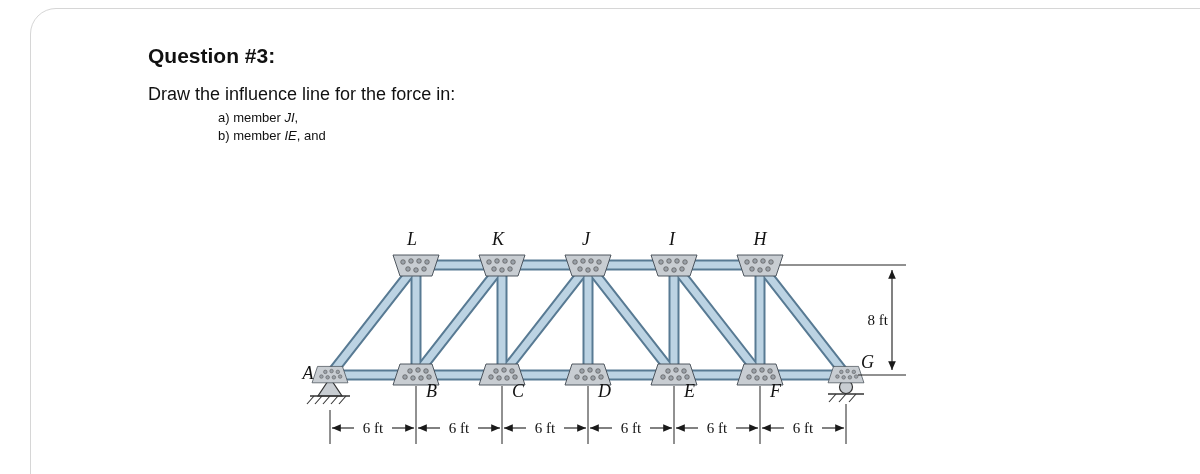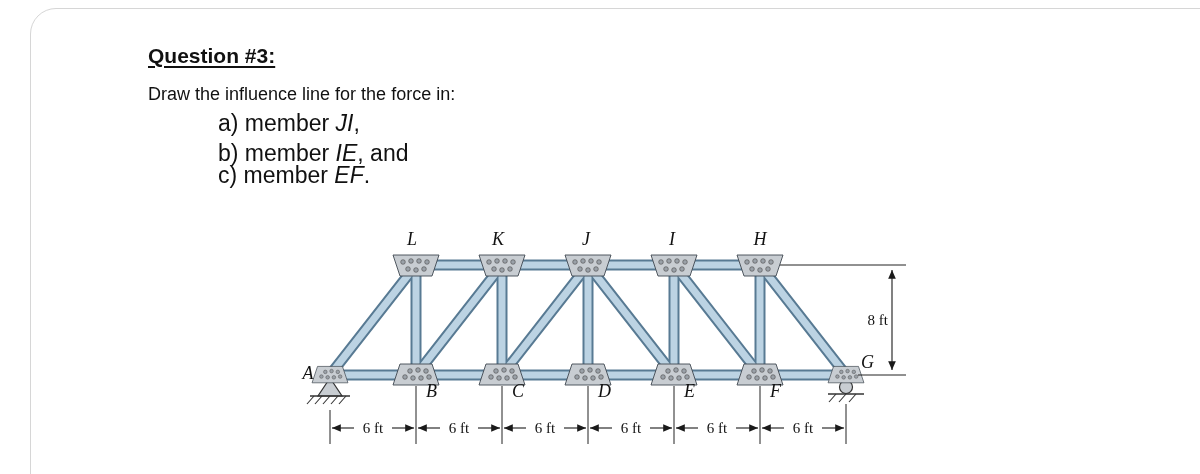--- a/index.html
+++ b/index.html
@@ -1,41 +1,40 @@
 <!DOCTYPE html>
 <html><head>
 <meta charset="utf-8">
 <style>
   html,body{margin:0;padding:0;background:#f7f7f8;}
   #page{position:relative;width:1200px;height:474px;background:#ffffff;overflow:hidden;
         font-family:"Liberation Sans",sans-serif;color:#111;}
   .card{position:absolute;left:30px;top:8px;width:1400px;height:700px;background:#fff;
         border:1.5px solid #d6d6d6;border-radius:26px 26px 0 0;}
   .heading{position:absolute;left:148px;top:44px;font-size:21px;font-weight:bold;
-           text-decoration:underline;text-underline-offset:3px;}
+           text-underline-offset:3px;}
   .prompt{position:absolute;left:148px;top:84px;font-size:18px;}
-  .q-item{position:absolute;left:218px;font-size:23px;}
+  .q-item{position:absolute;left:218px;font-size:13px;}
   .q-item em{font-style:italic;}
-  #itemA{top:110px;} #itemB{top:140px;} #itemC{top:162px;}
+  #itemA{top:110px;} #itemB{top:128px;} #itemC{top:162px;}
   .truss{position:absolute;left:292px;top:218px;}
   text.node{font-family:"Liberation Serif",serif;font-style:italic;font-size:18px;fill:#111;}
   text.dim{font-family:"Liberation Serif",serif;font-size:15px;fill:#111;}
 </style>
 </head>
 <body>
 
 <div id="page">
   <div class="card"></div>
 
   <div class="heading">Question #3:</div>
   <div class="prompt">Draw the influence line for the force in:</div>
 
   <div class="q-item" id="itemA"><span>a) member </span><em>JI</em><span>,</span></div>
   <div class="q-item" id="itemB"><span>b) member </span><em>IE</em><span>, and</span></div>
-  <div class="q-item" id="itemC"><span>c) member </span><em>EF</em><span>.</span></div>
 
   <svg class="truss" width="640" height="250" viewBox="0 0 640 250">
     <defs>
       <marker id="arr" markerWidth="9" markerHeight="8" refX="8" refY="3.5" orient="auto-start-reverse">
         <path d="M0,0 L8,3.5 L0,7 z" fill="#1a1a1a"></path>
       </marker>
       <g id="members" fill="none">
         <line x1="38" y1="157" x2="124" y2="47"></line>
         <line x1="124" y1="157" x2="124" y2="47"></line>
         <line x1="124" y1="157" x2="210" y2="47"></line>

